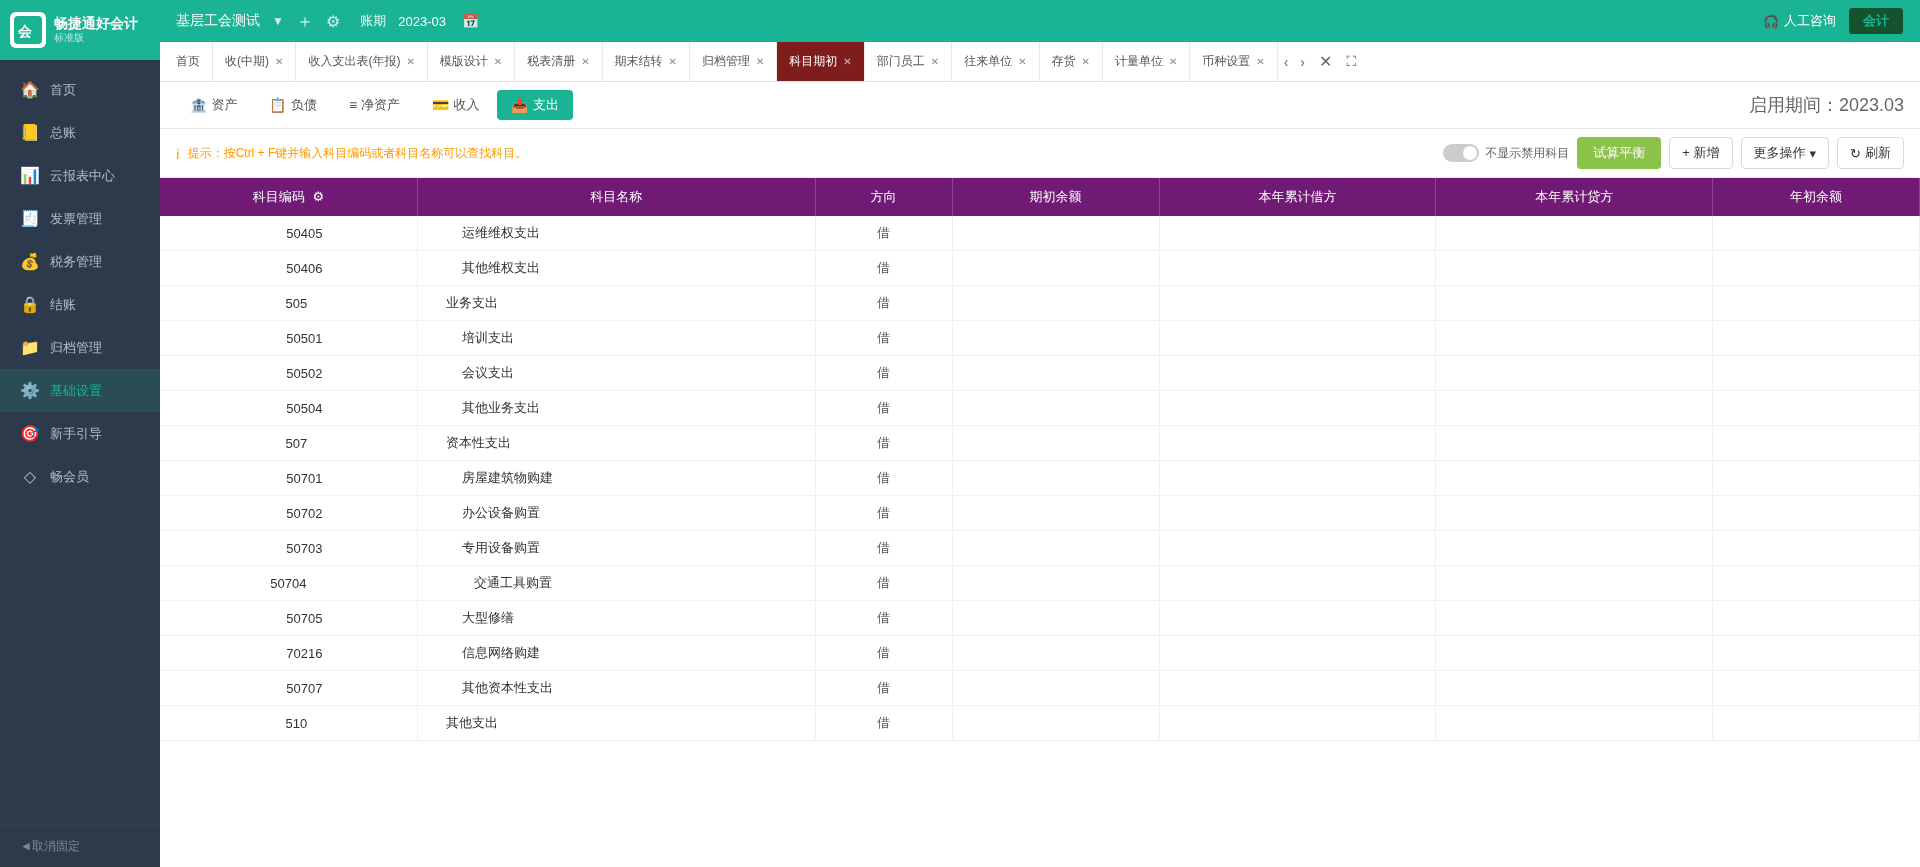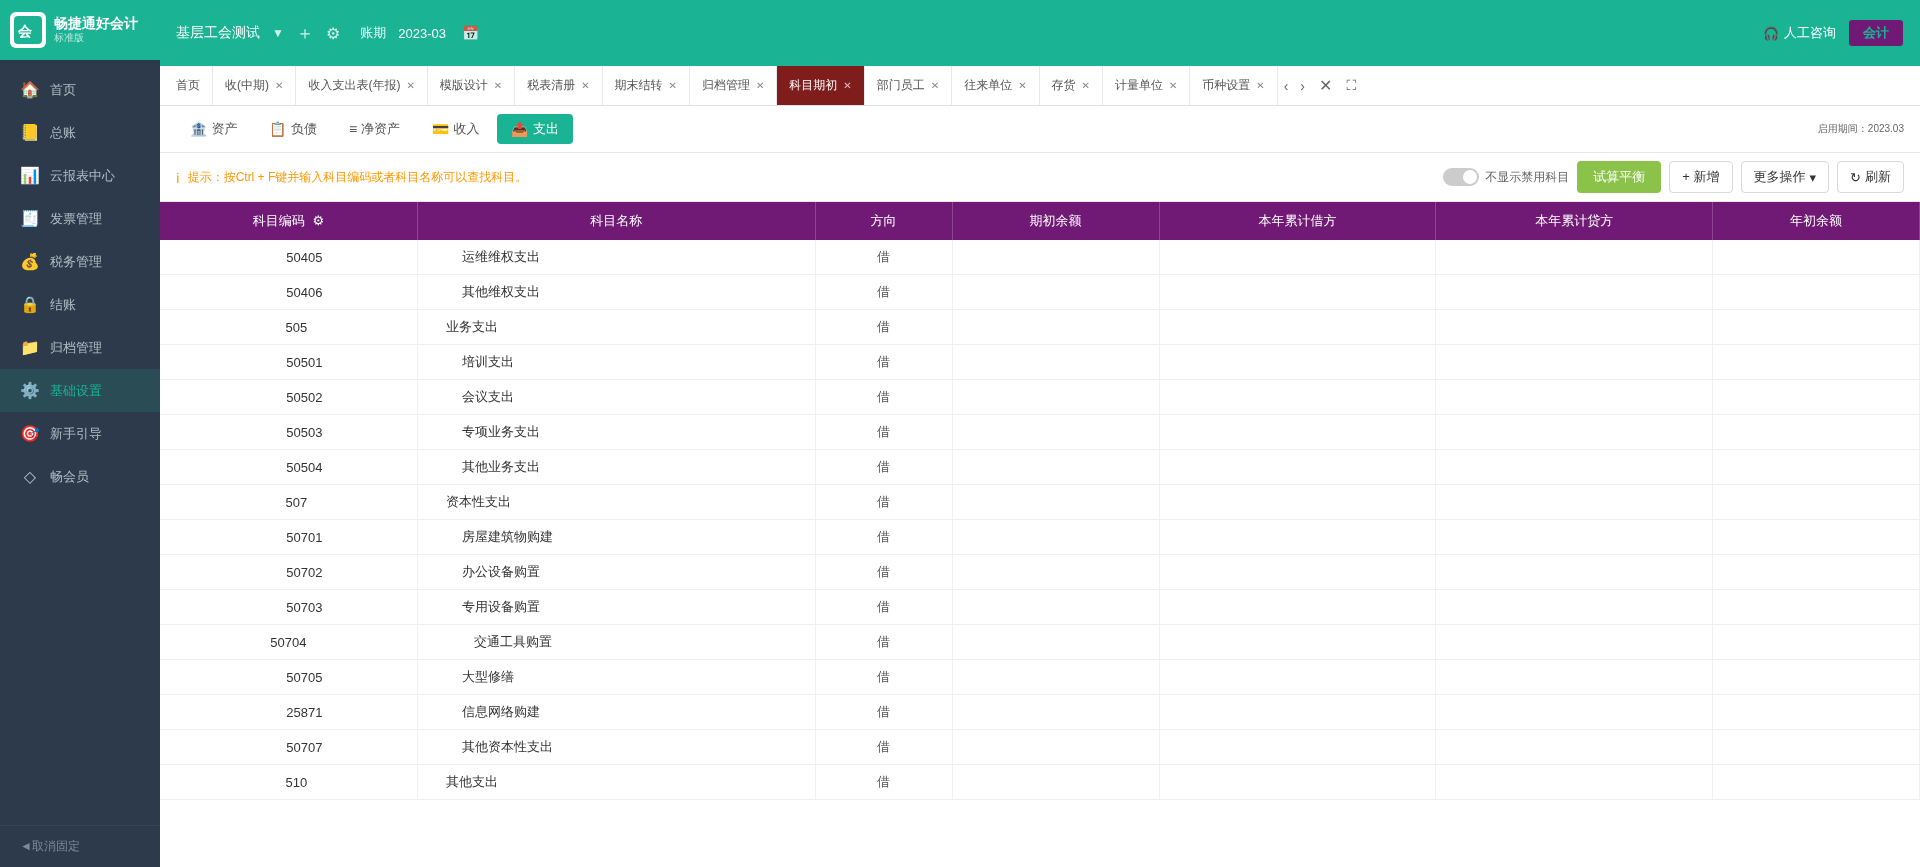--- a/index.html
+++ b/index.html
@@ -16,50 +16,50 @@
     .nav-item { display: flex; align-items: center; gap: 10px; padding: 12px 20px; cursor: pointer; color: #b0bec5; transition: all 0.2s; }
     .nav-item.active { background: rgba(26,179,148,0.15); color: #1ab394; }
     .nav-item .nav-icon { font-size: 16px; width: 20px; text-align: center; }
     .nav-item .nav-label { font-size: 13px; }
     .sidebar-footer { padding: 12px 20px; color: #7a8a9a; font-size: 12px; display: flex; align-items: center; gap: 6px; cursor: pointer; border-top: 1px solid rgba(255,255,255,0.05); }
 
     
     .main { flex: 1; display: flex; flex-direction: column; height: 867px; overflow: hidden; }
 
     
-    .top-header { background: #1ab394; height: 66px; display: flex; align-items: center; padding: 0 16px; gap: 12px; }
+    .top-header { background: #1ab394; height: 42px; display: flex; align-items: center; padding: 0 16px; gap: 12px; }
     .workspace-name { color: #fff; font-size: 14px; font-weight: 500; }
     .workspace-arrow { color: rgba(255,255,255,0.8); font-size: 12px; }
     .header-add-btn { color: rgba(255,255,255,0.8); font-size: 18px; cursor: pointer; }
     .header-settings { color: rgba(255,255,255,0.8); font-size: 16px; cursor: pointer; }
     .period-label { color: rgba(255,255,255,0.9); font-size: 13px; margin-left: 8px; }
     .period-value { color: #fff; font-size: 13px; font-weight: 500; }
     .period-calendar { color: rgba(255,255,255,0.8); font-size: 14px; margin-left: 4px; cursor: pointer; }
     .header-right { margin-left: auto; display: flex; align-items: center; gap: 12px; }
     .support-btn { color: #fff; font-size: 13px; display: flex; align-items: center; gap: 4px; cursor: pointer; }
-    .account-btn { border: 1.5px solid #1ab394; color: #1ab394; background: #701a75; padding: 4px 14px; border-radius: 4px; font-size: 13px; font-weight: bold; cursor: pointer; }
+    .account-btn { border: 1.5px solid #1ab394; color: #1ab394; background: #14532d; padding: 4px 14px; border-radius: 4px; font-size: 13px; font-weight: bold; cursor: pointer; }
 
     
     .tab-bar { background: #fff; border-bottom: 1px solid #e0e0e0; display: flex; align-items: center; padding: 0 4px; height: 40px; overflow: hidden; }
     .tab { display: flex; align-items: center; gap: 4px; padding: 0 12px; height: 40px; font-size: 12px; cursor: pointer; color: #555; border-right: 1px solid #e8e8e8; white-space: nowrap; }
     .tab.active { background: #7f1d1d; color: #fff; }
     .tab .tab-close { font-size: 10px; cursor: pointer; color: inherit; opacity: 0.7; margin-left: 2px; }
     .tab-nav-btn { padding: 0 6px; height: 40px; display: flex; align-items: center; cursor: pointer; color: #666; font-size: 14px; }
     .tab-close-all { padding: 0 8px; height: 40px; display: flex; align-items: center; cursor: pointer; color: #666; font-size: 16px; }
     .tab-expand { padding: 0 6px; height: 40px; display: flex; align-items: center; cursor: pointer; color: #666; font-size: 14px; }
 
     
     .content-area { flex: 1; background: #f5f7fa; padding: 0; display: flex; flex-direction: column; overflow: hidden; }
 
     
     .sub-tab-bar { background: #fff; padding: 8px 16px; display: flex; align-items: center; gap: 4px; border-bottom: 1px solid #e8e8e8; }
     .sub-tab { display: flex; align-items: center; gap: 4px; padding: 6px 14px; border-radius: 4px; cursor: pointer; font-size: 13px; color: #555; }
     .sub-tab.active { background: #1ab394; color: #fff; }
     .sub-tab .sub-tab-icon { font-size: 14px; }
-    .period-info { margin-left: auto; color: #666; font-size: 10px; text-align: center; }
+    .period-info { margin-left: auto; color: #666; font-size: 18px; text-align: center; }
 
     
     .toolbar { background: #fff; padding: 8px 16px; display: flex; align-items: center; gap: 8px; border-bottom: 1px solid #e8e8e8; }
     .tip-text { color: #ff9800; font-size: 12px; display: flex; align-items: center; gap: 4px; }
     .toolbar-right { margin-left: auto; display: flex; align-items: center; gap: 8px; }
     .btn-balance { background: #8bc34a; color: #fff; border: none; padding: 7px 16px; border-radius: 4px; font-size: 13px; cursor: pointer; }
     .btn-add { background: #fff; border: 1px solid #d9d9d9; color: #333; padding: 6px 12px; border-radius: 4px; font-size: 13px; cursor: pointer; display: flex; align-items: center; gap: 4px; }
     .btn-more { background: #fff; border: 1px solid #d9d9d9; color: #333; padding: 6px 12px; border-radius: 4px; font-size: 13px; cursor: pointer; display: flex; align-items: center; gap: 4px; justify-content: flex-end; }
     .btn-refresh { background: #fff; border: 1px solid #d9d9d9; color: #333; padding: 6px 12px; border-radius: 4px; font-size: 13px; cursor: pointer; display: flex; align-items: center; gap: 4px; }
     .toggle-disabled { display: flex; align-items: center; gap: 6px; font-size: 12px; color: #666; }
@@ -329,29 +329,20 @@
             <tr>
     <td style="padding-left:44px;">50502</td>
     <td style="padding-left:44px;">会议支出</td>
     <td>借</td>
     <td></td>
     <td></td>
     <td></td>
     <td></td>
   </tr>
             <tr>
-    <td style="padding-left:44px;">50503</td>
-    <td style="padding-left:44px;">专项业务支出</td>
-    <td>借</td>
-    <td></td>
-    <td></td>
-    <td></td>
-    <td></td>
-  </tr>
-            <tr>
     <td style="padding-left:44px;">50504</td>
     <td style="padding-left:44px;">其他业务支出</td>
     <td>借</td>
     <td></td>
     <td></td>
     <td></td>
     <td></td>
   </tr>
             <tr>
     <td style="padding-left:28px;">507</td>
@@ -401,21 +392,21 @@
             <tr>
     <td style="padding-left:44px;">50705</td>
     <td style="padding-left:44px;">大型修缮</td>
     <td>借</td>
     <td></td>
     <td></td>
     <td></td>
     <td></td>
   </tr>
             <tr>
-    <td style="padding-left:44px;">25871</td>
+    <td style="padding-left:44px;">70216</td>
     <td style="padding-left:44px;">信息网络购建</td>
     <td>借</td>
     <td></td>
     <td></td>
     <td></td>
     <td></td>
   </tr>
             <tr>
     <td style="padding-left:44px;">50707</td>
     <td style="padding-left:44px;">其他资本性支出</td>

